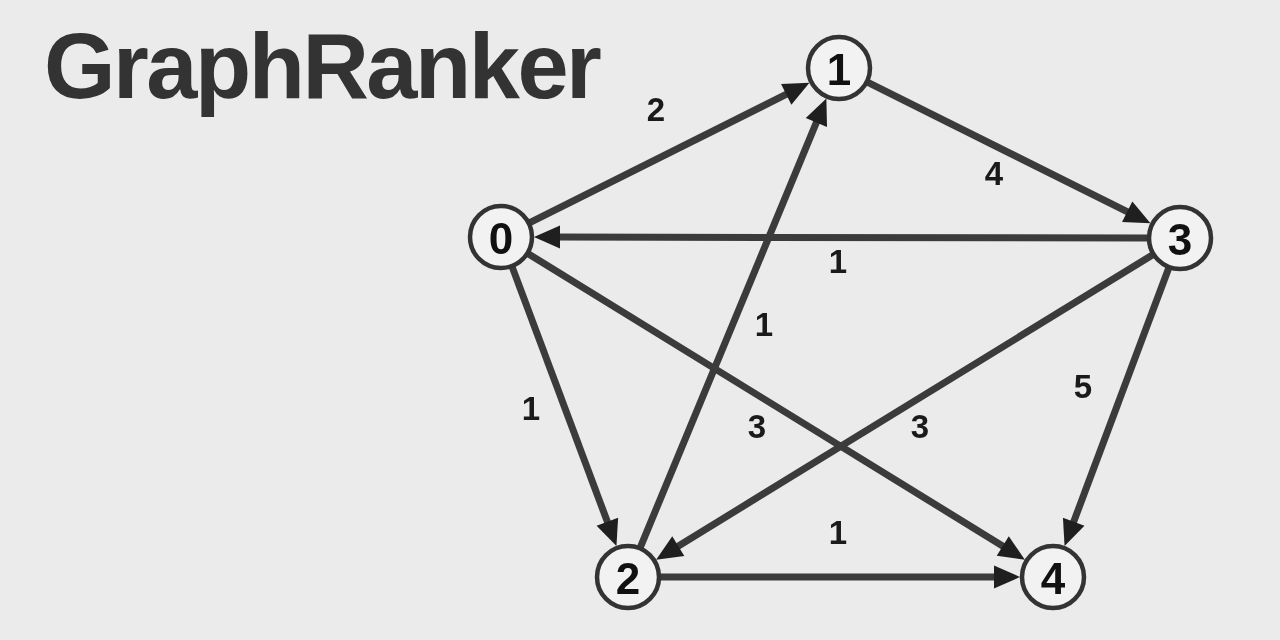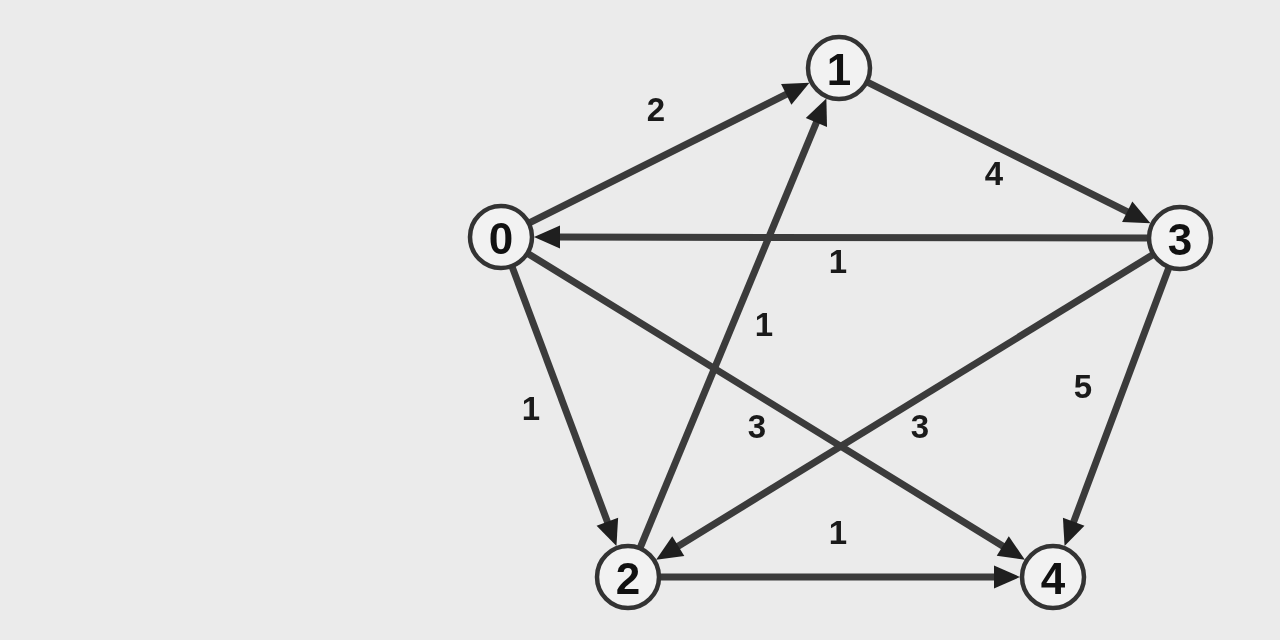--- a/index.html
+++ b/index.html
@@ -36,20 +36,21 @@
     display: block;
   }
   .edge-line   { stroke-linecap: butt; }
   .edge-weight { font-weight: 700; }
   .node-label  { font-weight: 700; }
 </style>
 </head>
 <body>
 
 <div class="stage">
+  <h1 class="app-title">GraphRanker</h1>
 
   <svg class="graph-canvas" xmlns="http://www.w3.org/2000/svg" width="1280" height="640" viewBox="0 0 1280 640">
       <line x1="527.8328157299975" y1="223.58359213500125" x2="791.5953588770045" y2="91.70232056149777" stroke="#3b3b3b" stroke-width="7" class="edge-line"></line>
       <polygon points="809.4839026970028,82.75804865149861 791.3717520792545,104.67151483099656 781.0858393827555,84.09968943799848" fill="#1f1f1f"></polygon>
       <line x1="865.8485441944135" y1="81.38490473035282" x2="1132.5675719232026" y2="214.3533349763767" stroke="#3b3b3b" stroke-width="7" class="edge-line"></line>
       <polygon points="1150.4666013861452,223.2766047966119 1122.0669829376848,221.968295971498 1132.3287432309553,201.38441208911425" fill="#1f1f1f"></polygon>
       <line x1="1150.0000325350145" y1="237.95581742641386" x2="553.9999425214745" y2="237.07805588000218" stroke="#3b3b3b" stroke-width="7" class="edge-line"></line>
       <polygon points="533.9999642114841,237.04860083094474 560.0168726676796,225.58690486647495 559.9829993612635,248.58687992296385" fill="#1f1f1f"></polygon>
       <line x1="639.4881843469309" y1="549.2867970019535" x2="818.7042076537555" y2="116.95999196321547" stroke="#3b3b3b" stroke-width="7" class="edge-line"></line>
       <polygon points="826.362997218376,98.48452329785114 827.0299652669537,126.9064365624816 805.7831763017848,118.09882856316794" fill="#1f1f1f"></polygon>

